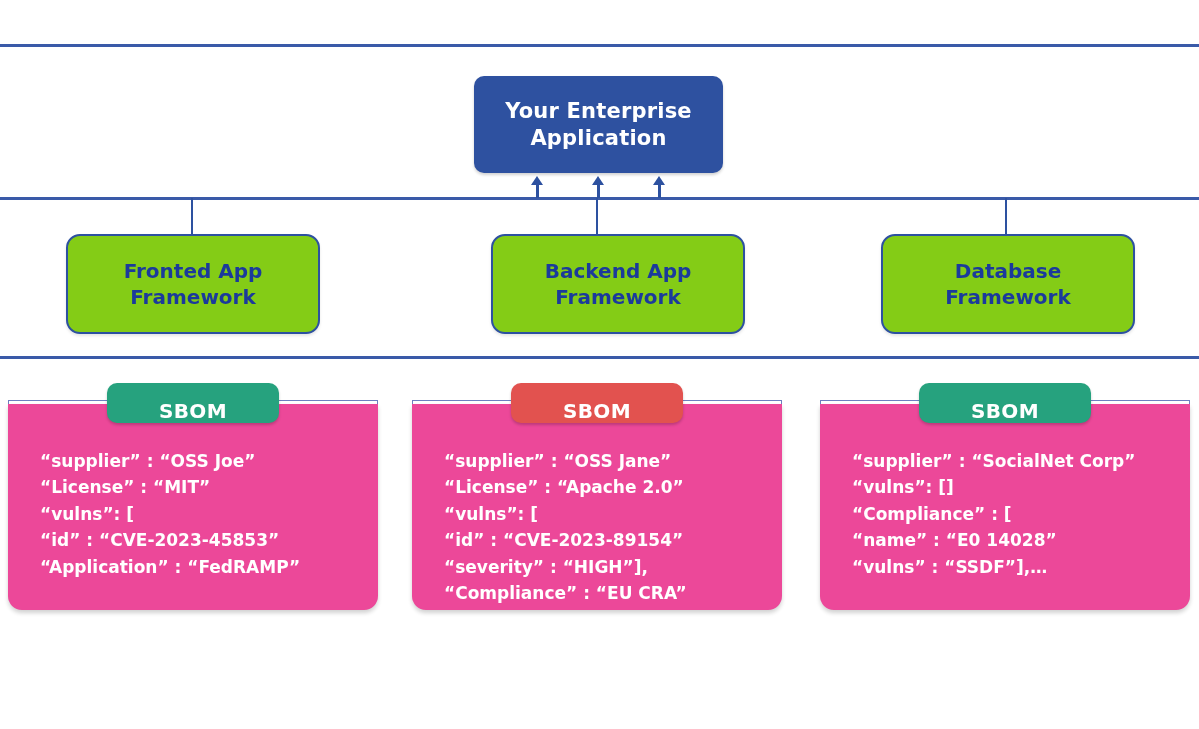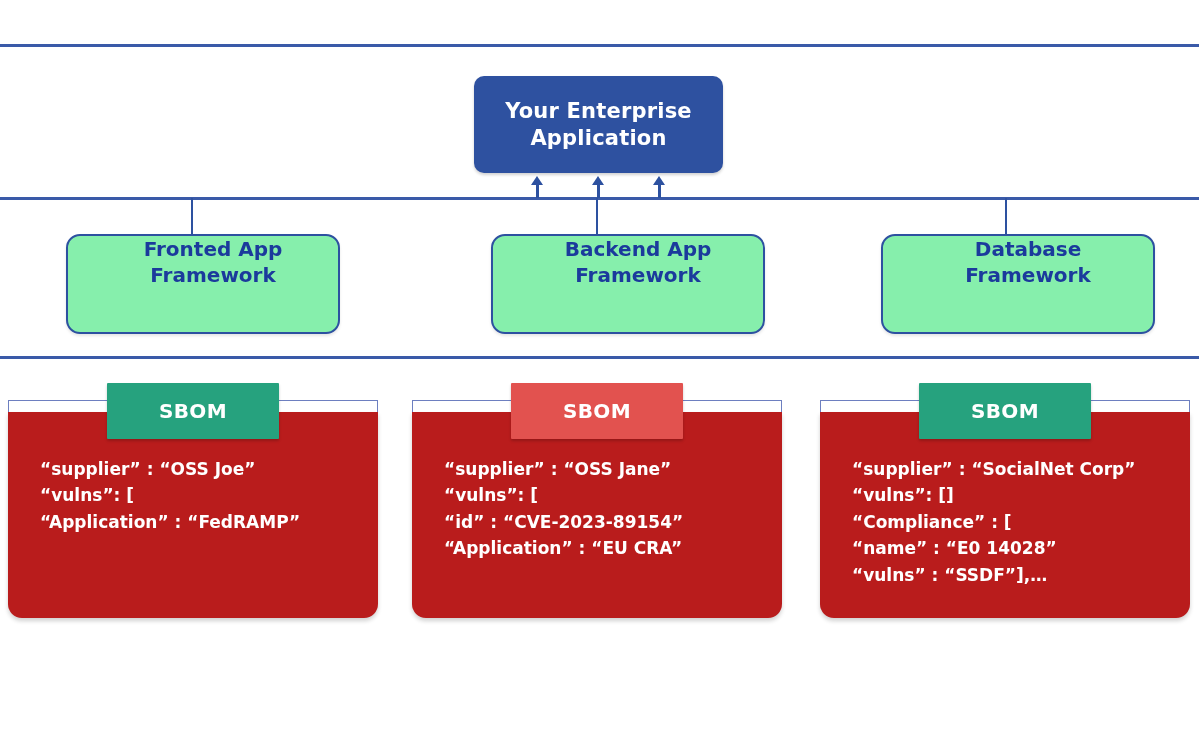--- a/index.html
+++ b/index.html
@@ -76,27 +76,27 @@
     top: 198px;
     height: 37px;
   }
 
   
   .fw-box {
     position: absolute;
     top: 234px;
     width: 250px;
     height: 96px;
-    background: #86efac;
+    background: #84cc16;
     border: 2px solid #2d51a0;
     border-radius: 14px;
     display: flex;
+    align-items: center;
     justify-content: center;
     box-shadow: 0 2px 3px rgba(0,0,0,0.10);
-    padding-left: 20px;
   }
   .fw-box .label {
     color: #1b3a9c;
     font-size: 20px;
     font-weight: bold;
     line-height: 1.3;
     text-align: center;
   }
   #fw-0 { left: 66px; }
   #fw-1 { left: 491px; }
@@ -119,24 +119,24 @@
     top: 0;
     width: 100%;
     height: 22px;
     background: #ffffff;
     border: 1px solid #6d7fc0;
     box-sizing: border-box;
   }
   .card-body {
     position: absolute;
     left: 0;
-    top: 12px;
+    top: 4px;
     width: 100%;
     height: 206px;
-    background: #b91c1c;
+    background: #ec4899;
     border-radius: 0 0 14px 14px;
     box-sizing: border-box;
     box-shadow: 0 3px 4px rgba(0,0,0,0.18);
     padding-left: 26px;
   }
   .card-json {
     position: absolute;
     left: 32px;
     top: 44px;
     right: 12px;
@@ -148,24 +148,24 @@
     line-height: 26.4px;
     white-space: pre;
   }
 
   .sbom-pill {
     position: absolute;
     top: -17px;
     left: 50%;
     transform: translateX(-50%);
     width: 172px;
-    height: 56px;
-    border-radius: 1px;
+    height: 40px;
+    border-radius: 10px;
     display: flex;
-    align-items: center;
+    align-items: flex-end;
     justify-content: center;
     box-shadow: 0 2px 3px rgba(0,0,0,0.20);
   }
   .sbom-pill .label {
     color: #ffffff;
     font-size: 20px;
     font-weight: bold;
     letter-spacing: .4px;
   }
 </style>
@@ -201,37 +201,41 @@
   </div>
   <div class="fw-box" id="fw-2">
     <div class="label"><span>Database</span><br><span>Framework</span></div>
   </div>
 
   <div class="sbom-card" id="card-0">
     <div class="card-tabstrip"></div>
     <div class="card-body">
       <div class="card-json">
         <div class="jline">“supplier” : “OSS Joe”</div>
+        <div class="jline">“License” : “MIT”</div>
         <div class="jline">“vulns”: [</div>
+        <div class="jline">“id” : “CVE-2023-45853”</div>
         <div class="jline">“Application” : “FedRAMP”</div>
       </div>
     </div>
     <div class="sbom-pill" style="background:#26a27e;">
       <span class="label">SBOM</span>
     </div>
   </div>
 
   <div class="sbom-card" id="card-1">
     <div class="card-tabstrip"></div>
     <div class="card-body">
       <div class="card-json">
         <div class="jline">“supplier” : “OSS Jane”</div>
+        <div class="jline">“License” : “Apache 2.0”</div>
         <div class="jline">“vulns”: [</div>
         <div class="jline">“id” : “CVE-2023-89154”</div>
-        <div class="jline">“Application” : “EU CRA”</div>
+        <div class="jline">“severity” : “HIGH”],</div>
+        <div class="jline">“Compliance” : “EU CRA”</div>
       </div>
     </div>
     <div class="sbom-pill" style="background:#e2524f;">
       <span class="label">SBOM</span>
     </div>
   </div>
 
   <div class="sbom-card" id="card-2">
     <div class="card-tabstrip"></div>
     <div class="card-body">

